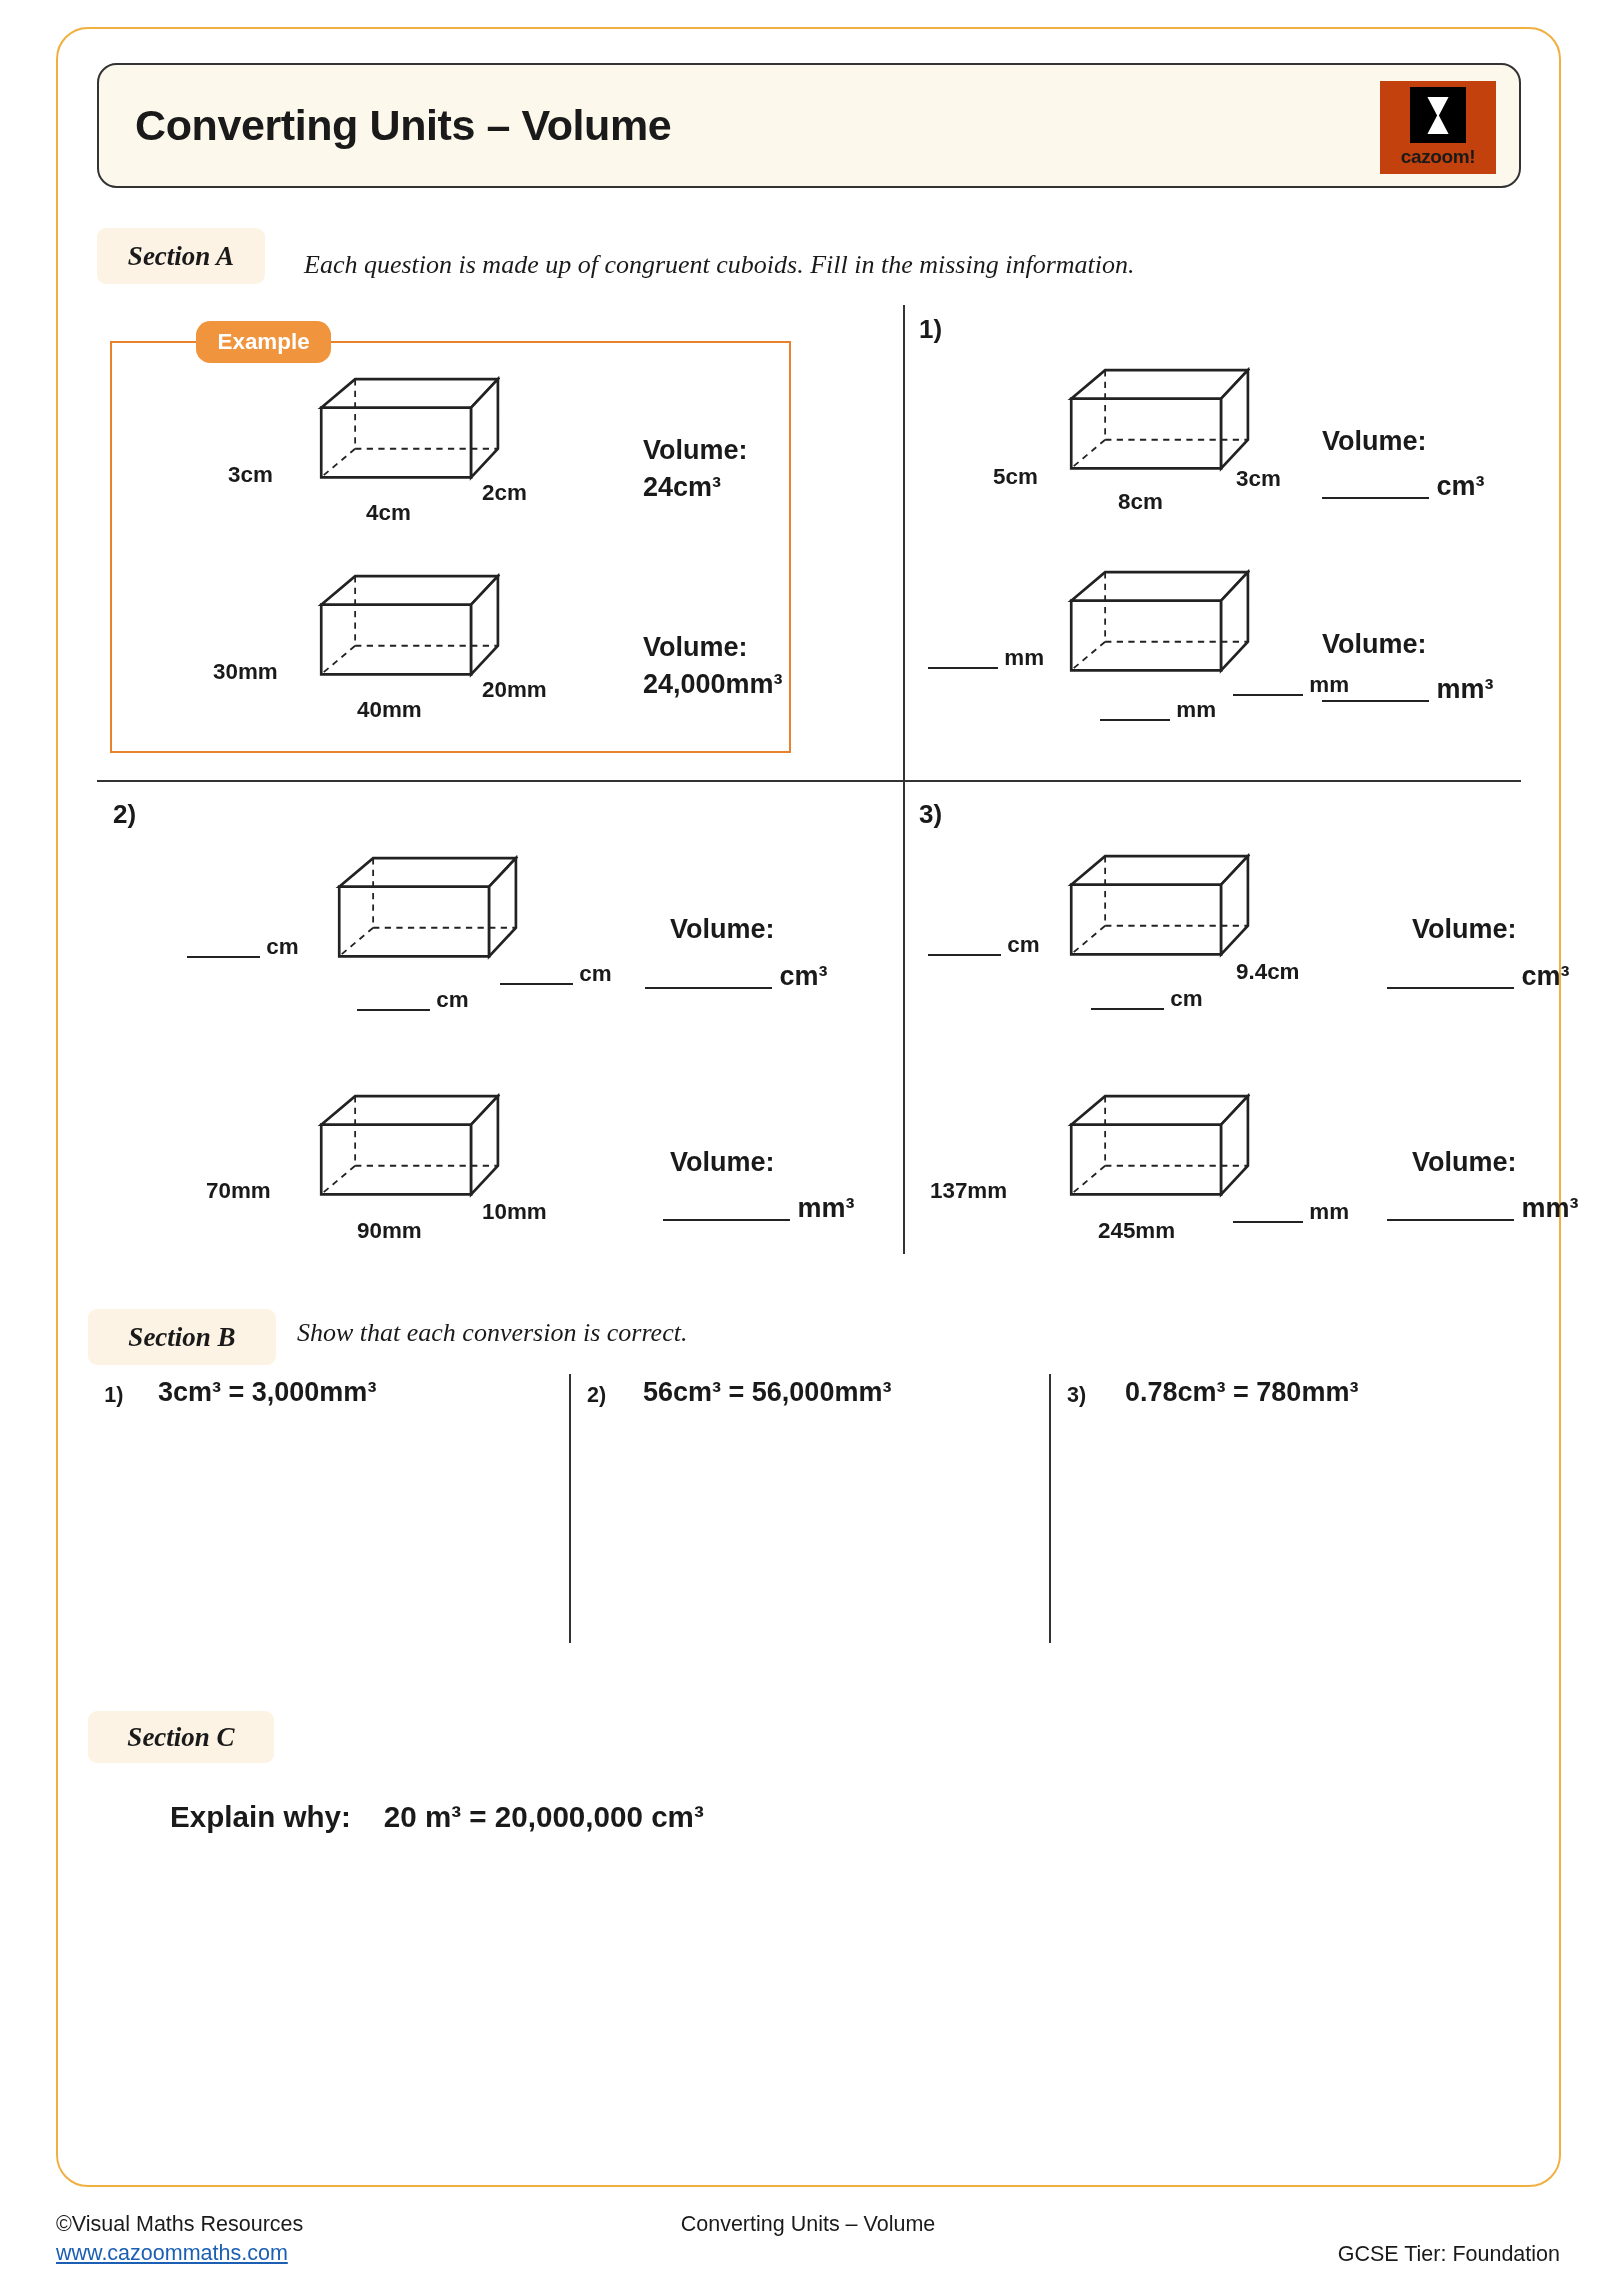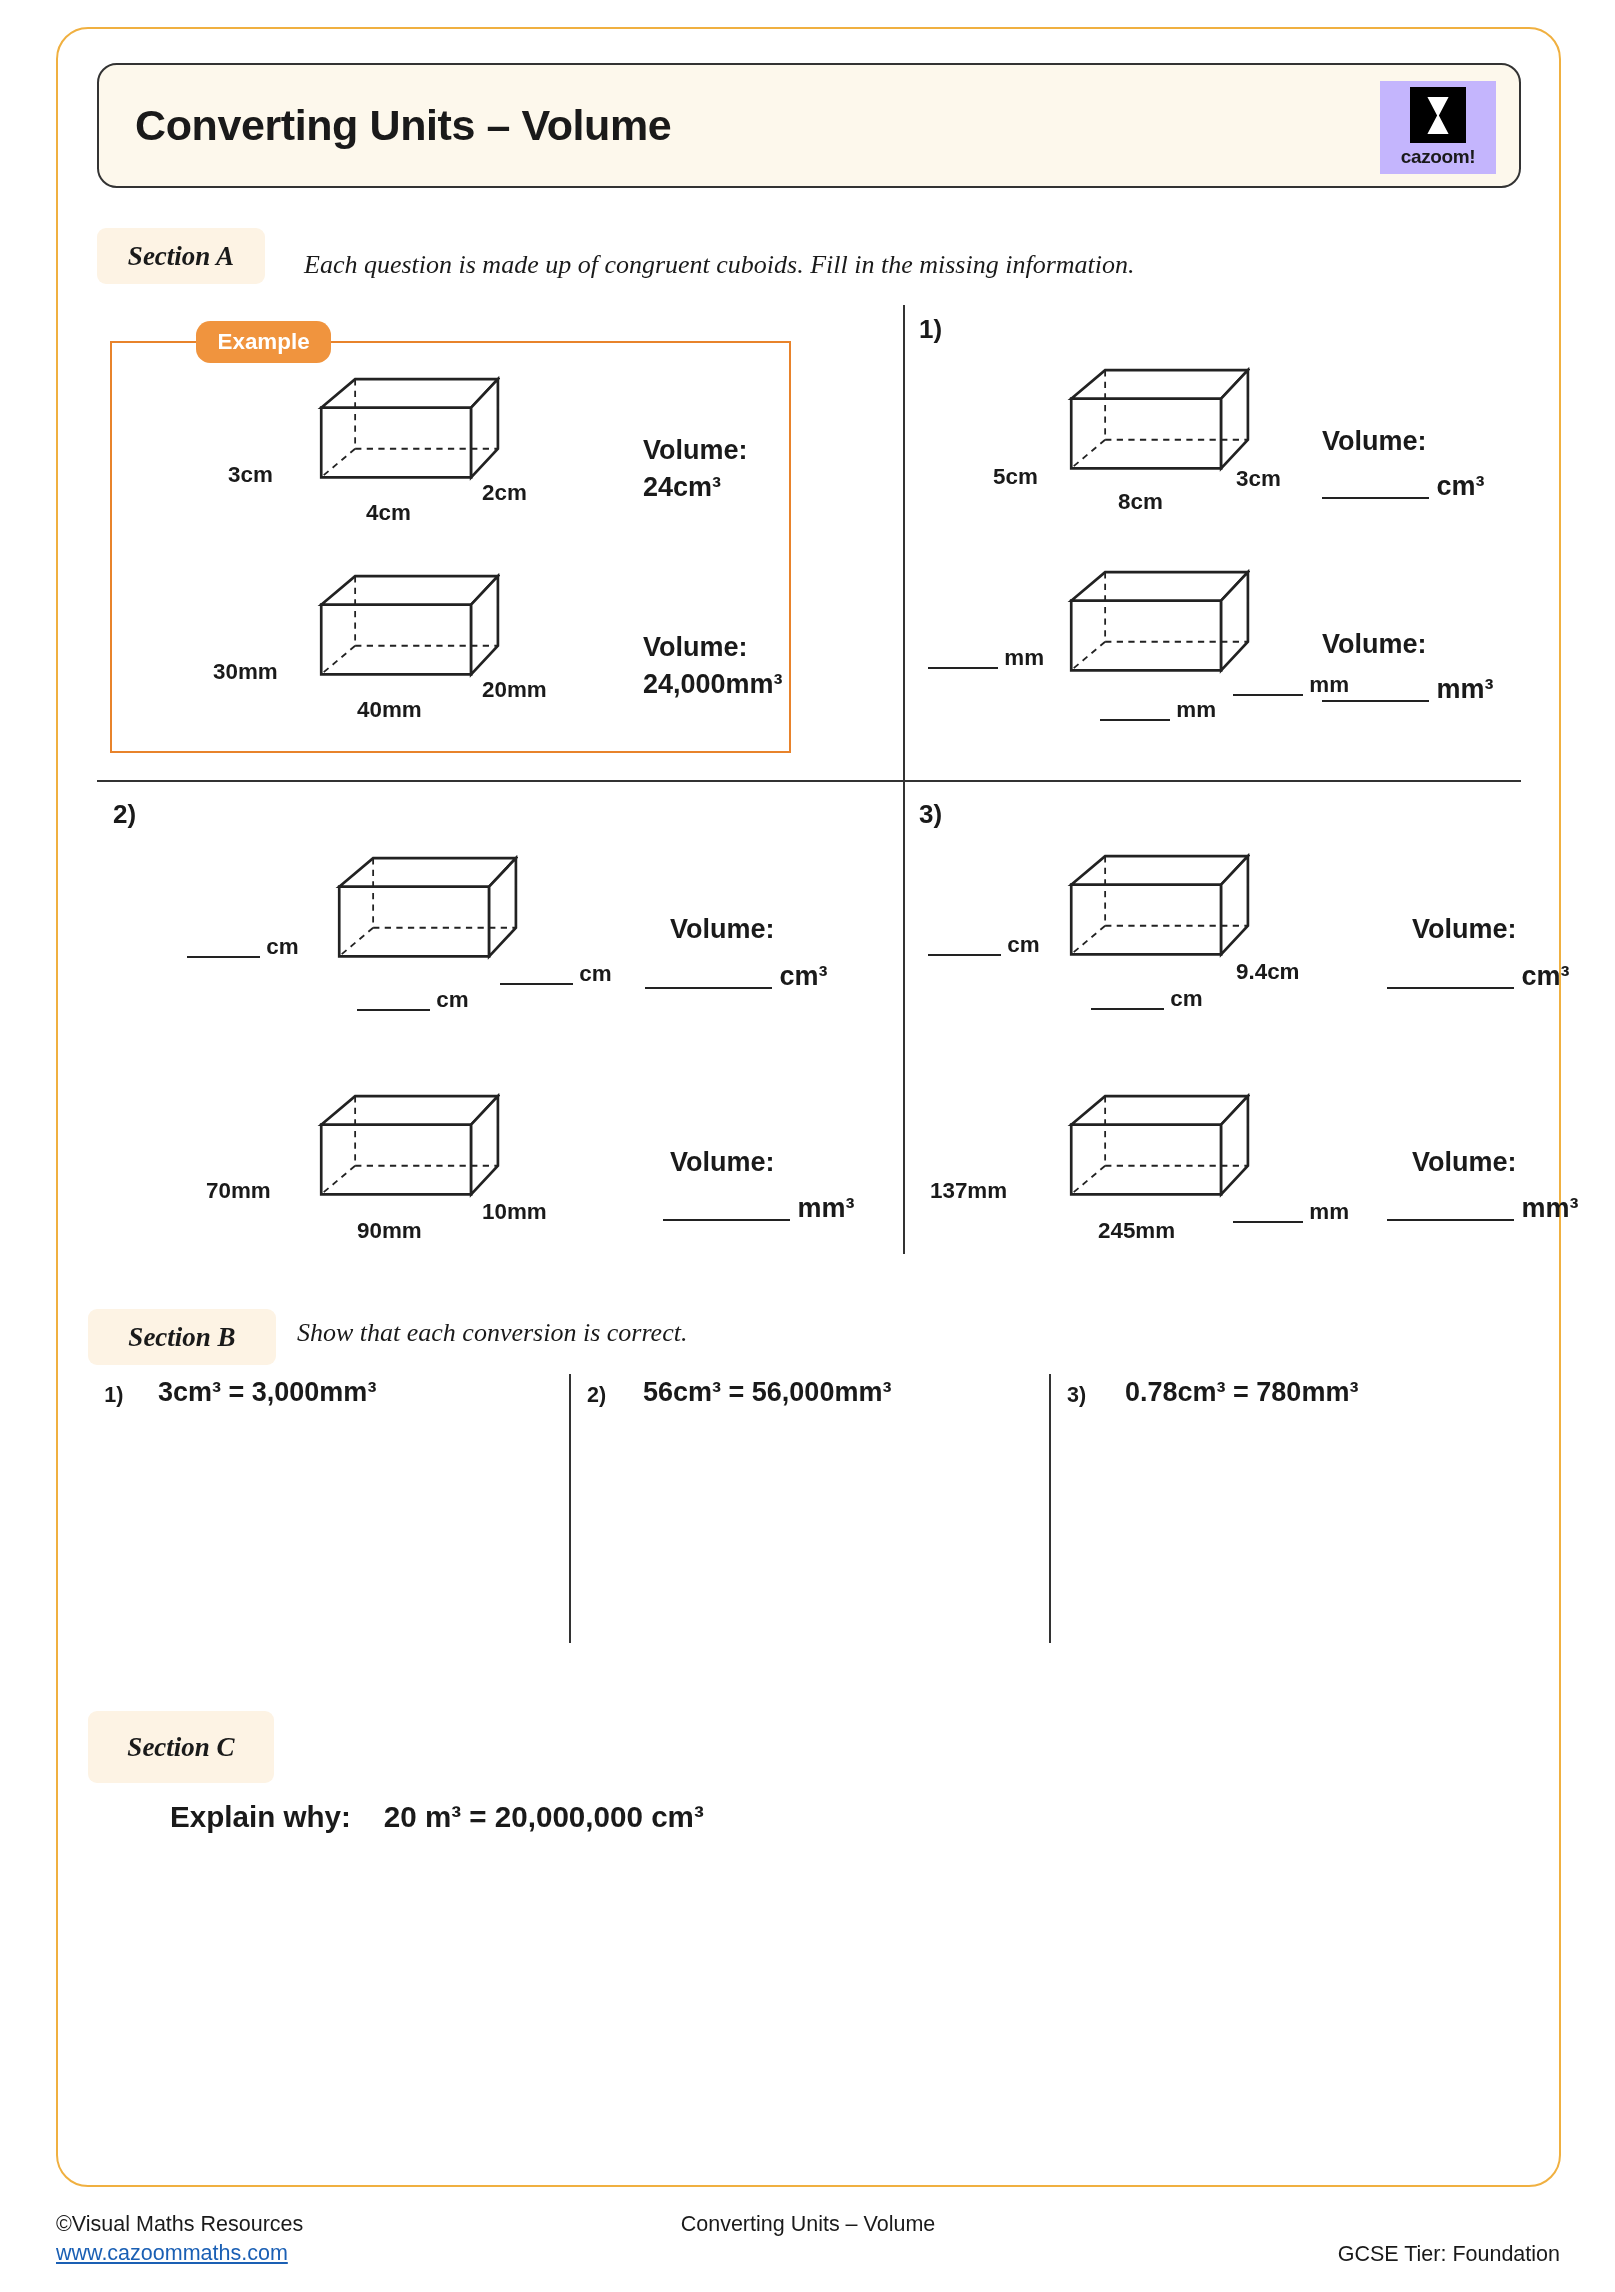--- a/index.html
+++ b/index.html
@@ -34,21 +34,21 @@
   .title-text {
     font-size: 43px;
     font-weight: bold;
     margin-left: 36px;
     letter-spacing: -0.4px;
   }
   .logo {
     position: absolute;
     right: 23px; top: 16px;
     width: 116px; height: 93px;
-    background: #c4b5fd;
+    background: #c2410c;
     display: flex;
     flex-direction: column;
     align-items: center;
     justify-content: center;
   }
   .logo-mark {
     width: 56px; height: 56px;
     background: #000;
     display: flex; align-items: center; justify-content: center;
   }
@@ -329,21 +329,21 @@
 
   <div class="eq-num" style="left:490px; top:22.4px;">2)</div>
   <div class="eq" style="left:546px; top:16px;">56cm³  =  56,000mm³</div>
   <div style="position:absolute; left:546px; top:54px; width:385px; height:224px;"></div>
 
   <div class="eq-num" style="left:970px; top:22.4px;">3)</div>
   <div class="eq" style="left:1028px; top:16px;">0.78cm³  =  780mm³</div>
   <div style="position:absolute; left:1028px; top:54px; width:385px; height:224px;"></div>
 </div>
 
-<div class="section-tag" style="left:88px; top:1711px; width:186px; height:72px;">Section C</div>
+<div class="section-tag" style="left:88px; top:1711px; width:186px; height:52px;">Section C</div>
 <div class="explain">
   <span>Explain why:</span>
   &nbsp;&nbsp;
   <span>20 m³  =  20,000,000 cm³</span>
 </div>
 <div style="position:absolute; left:170px; top:1854px; width:1254px; height:296px;"></div>
 
 <div class="footer">
   <div class="footer-left">
     <span>©Visual Maths Resources</span>

